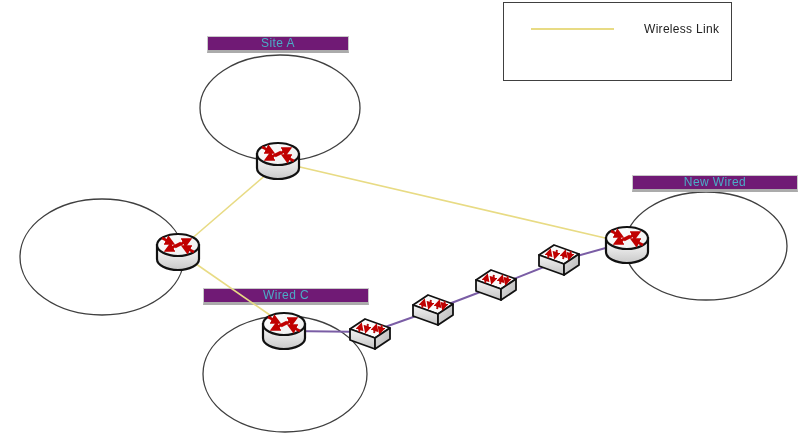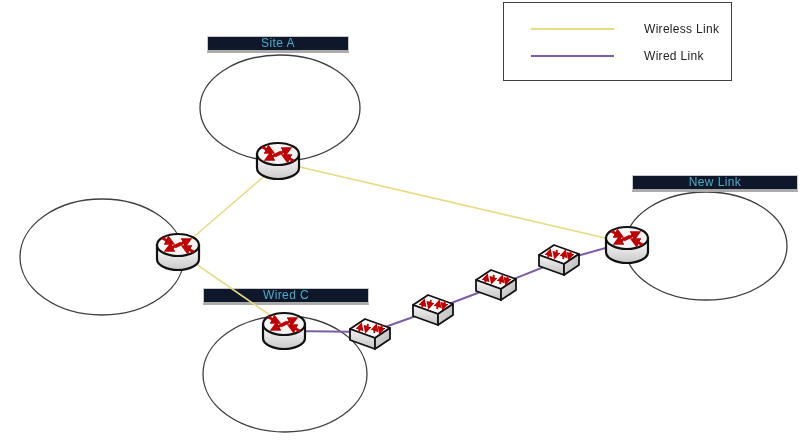--- a/index.html
+++ b/index.html
@@ -2,21 +2,21 @@
 <html><head>
 <meta charset="utf-8">
 <style>
   html,body{margin:0;padding:0;background:#fff;}
   .stage{
     position:relative;width:800px;height:440px;background:#fff;overflow:hidden;
     font-family:"Liberation Sans", sans-serif;
   }
   .layer{position:absolute;left:0;top:0;width:800px;height:440px;}
   .site-bar{
-    position:absolute;height:13px;background:#0f172a;
+    position:absolute;height:13px;background:#701a75;
     border:1px solid #c9c9c9;border-bottom:3px solid #ababab;
     text-align:center;line-height:13px;font-size:12px;letter-spacing:.4px;
     color:#4bacc6;z-index:2;
   }
   .svg-under{z-index:1;}
   .svg-over{z-index:3;}
   .legend{
     position:absolute;left:503px;top:2px;width:229px;height:79px;
     background:#fff;border:1px solid #404040;z-index:4;
     padding-top:12px;box-sizing:border-box;
@@ -37,21 +37,21 @@
     <ellipse cx="706" cy="246" rx="81" ry="54" fill="#fff" stroke-width="1.3" stroke="#3f3f3f"></ellipse>
   </svg>
 
   <div class="site-bar" style="left:207px;top:36px;width:140px">
     <span>Site A</span>
   </div>
   <div class="site-bar" style="left:203px;top:288px;width:164px">
     <span>Wired C</span>
   </div>
   <div class="site-bar" style="left:632px;top:175px;width:164px">
-    <span>New Link</span>
+    <span>New Wired</span>
   </div>
 
   <svg class="layer svg-over" viewBox="0 0 800 440">
     <defs>
       <linearGradient id="gradBody" x1="0" y1="0" x2="0" y2="1">
         <stop offset="0" stop-color="#ffffff"></stop>
           <stop offset="1" stop-color="#c9c9c9"></stop>
       </linearGradient>
       <linearGradient id="gradTop" x1="0" y1="0" x2="1" y2="1">
         <stop offset="0" stop-color="#ffffff"></stop>
@@ -126,19 +126,15 @@
     <g transform="translate(559,260)">
         <use href="#sym-switch"></use>
       </g>
   </svg>
 
   <div class="legend">
     <div class="legend-row">
       <span class="legend-swatch" style="background: rgb(232, 219, 132);"></span>
       <span class="legend-label">Wireless Link</span>
     </div>
-    <div class="legend-row">
-      <span class="legend-swatch" style="background: rgb(122, 93, 165);"></span>
-      <span class="legend-label">Wired Link</span>
-    </div>
   </div>
 
 </div>
 
 </body></html>

